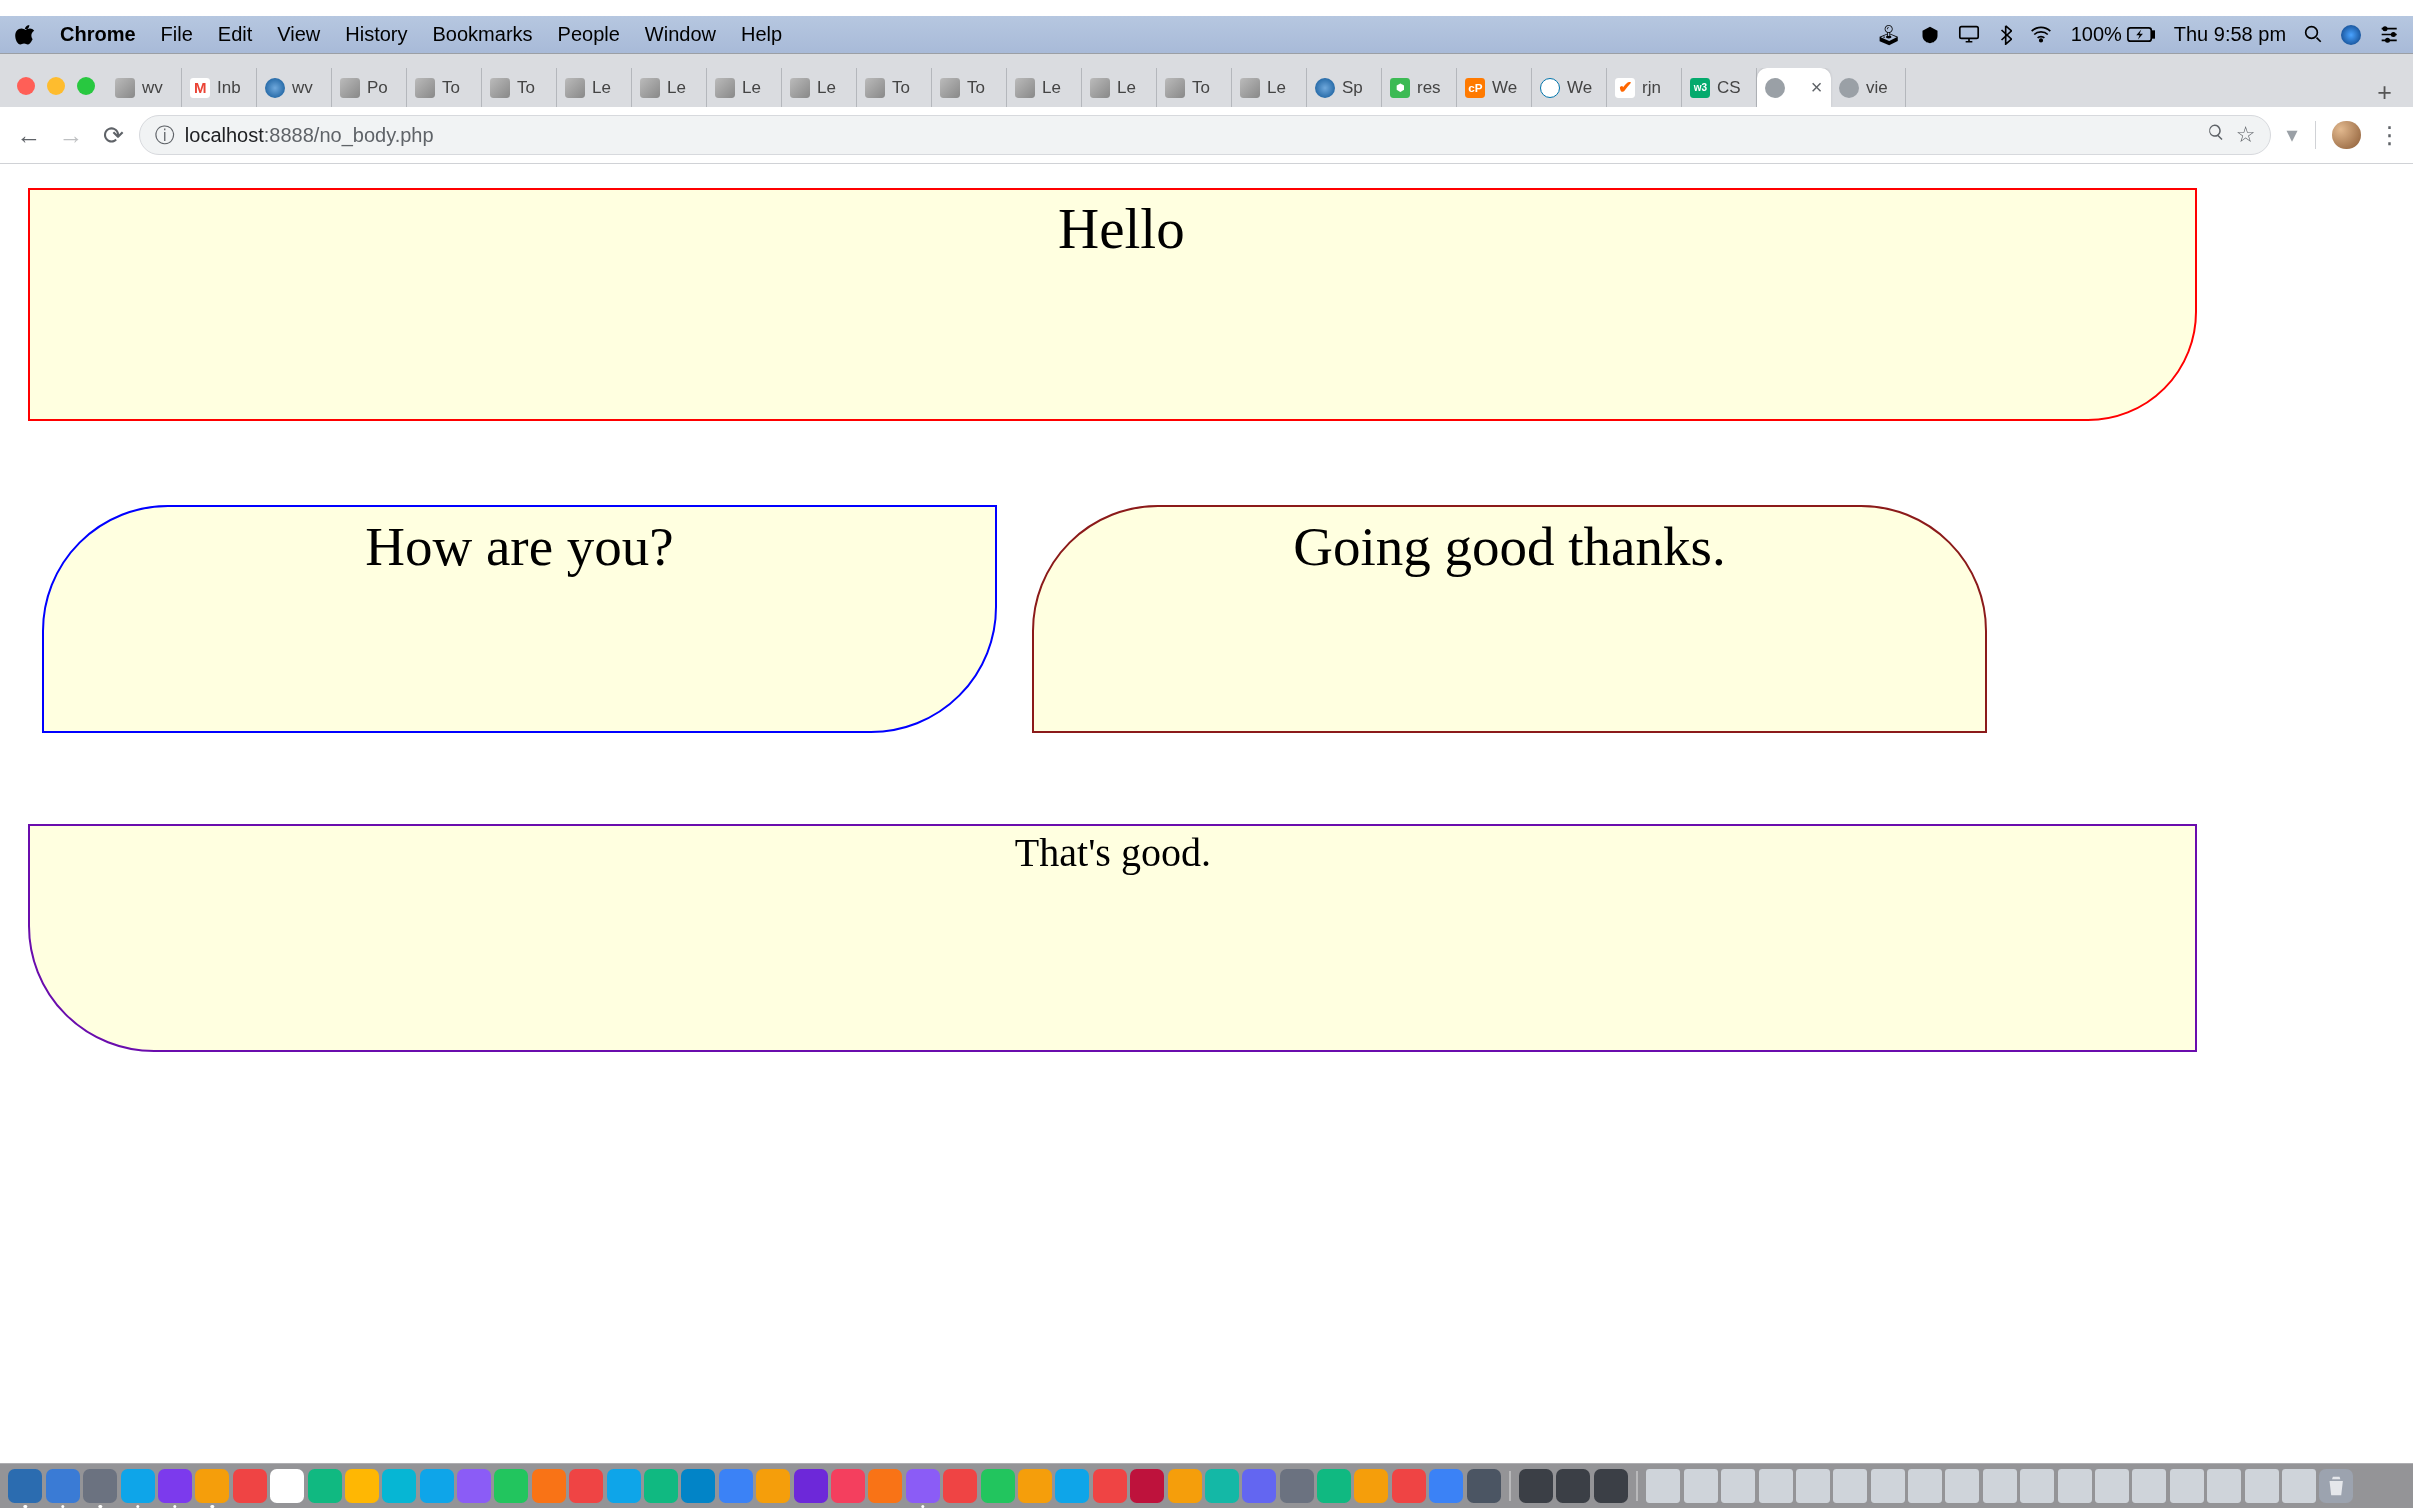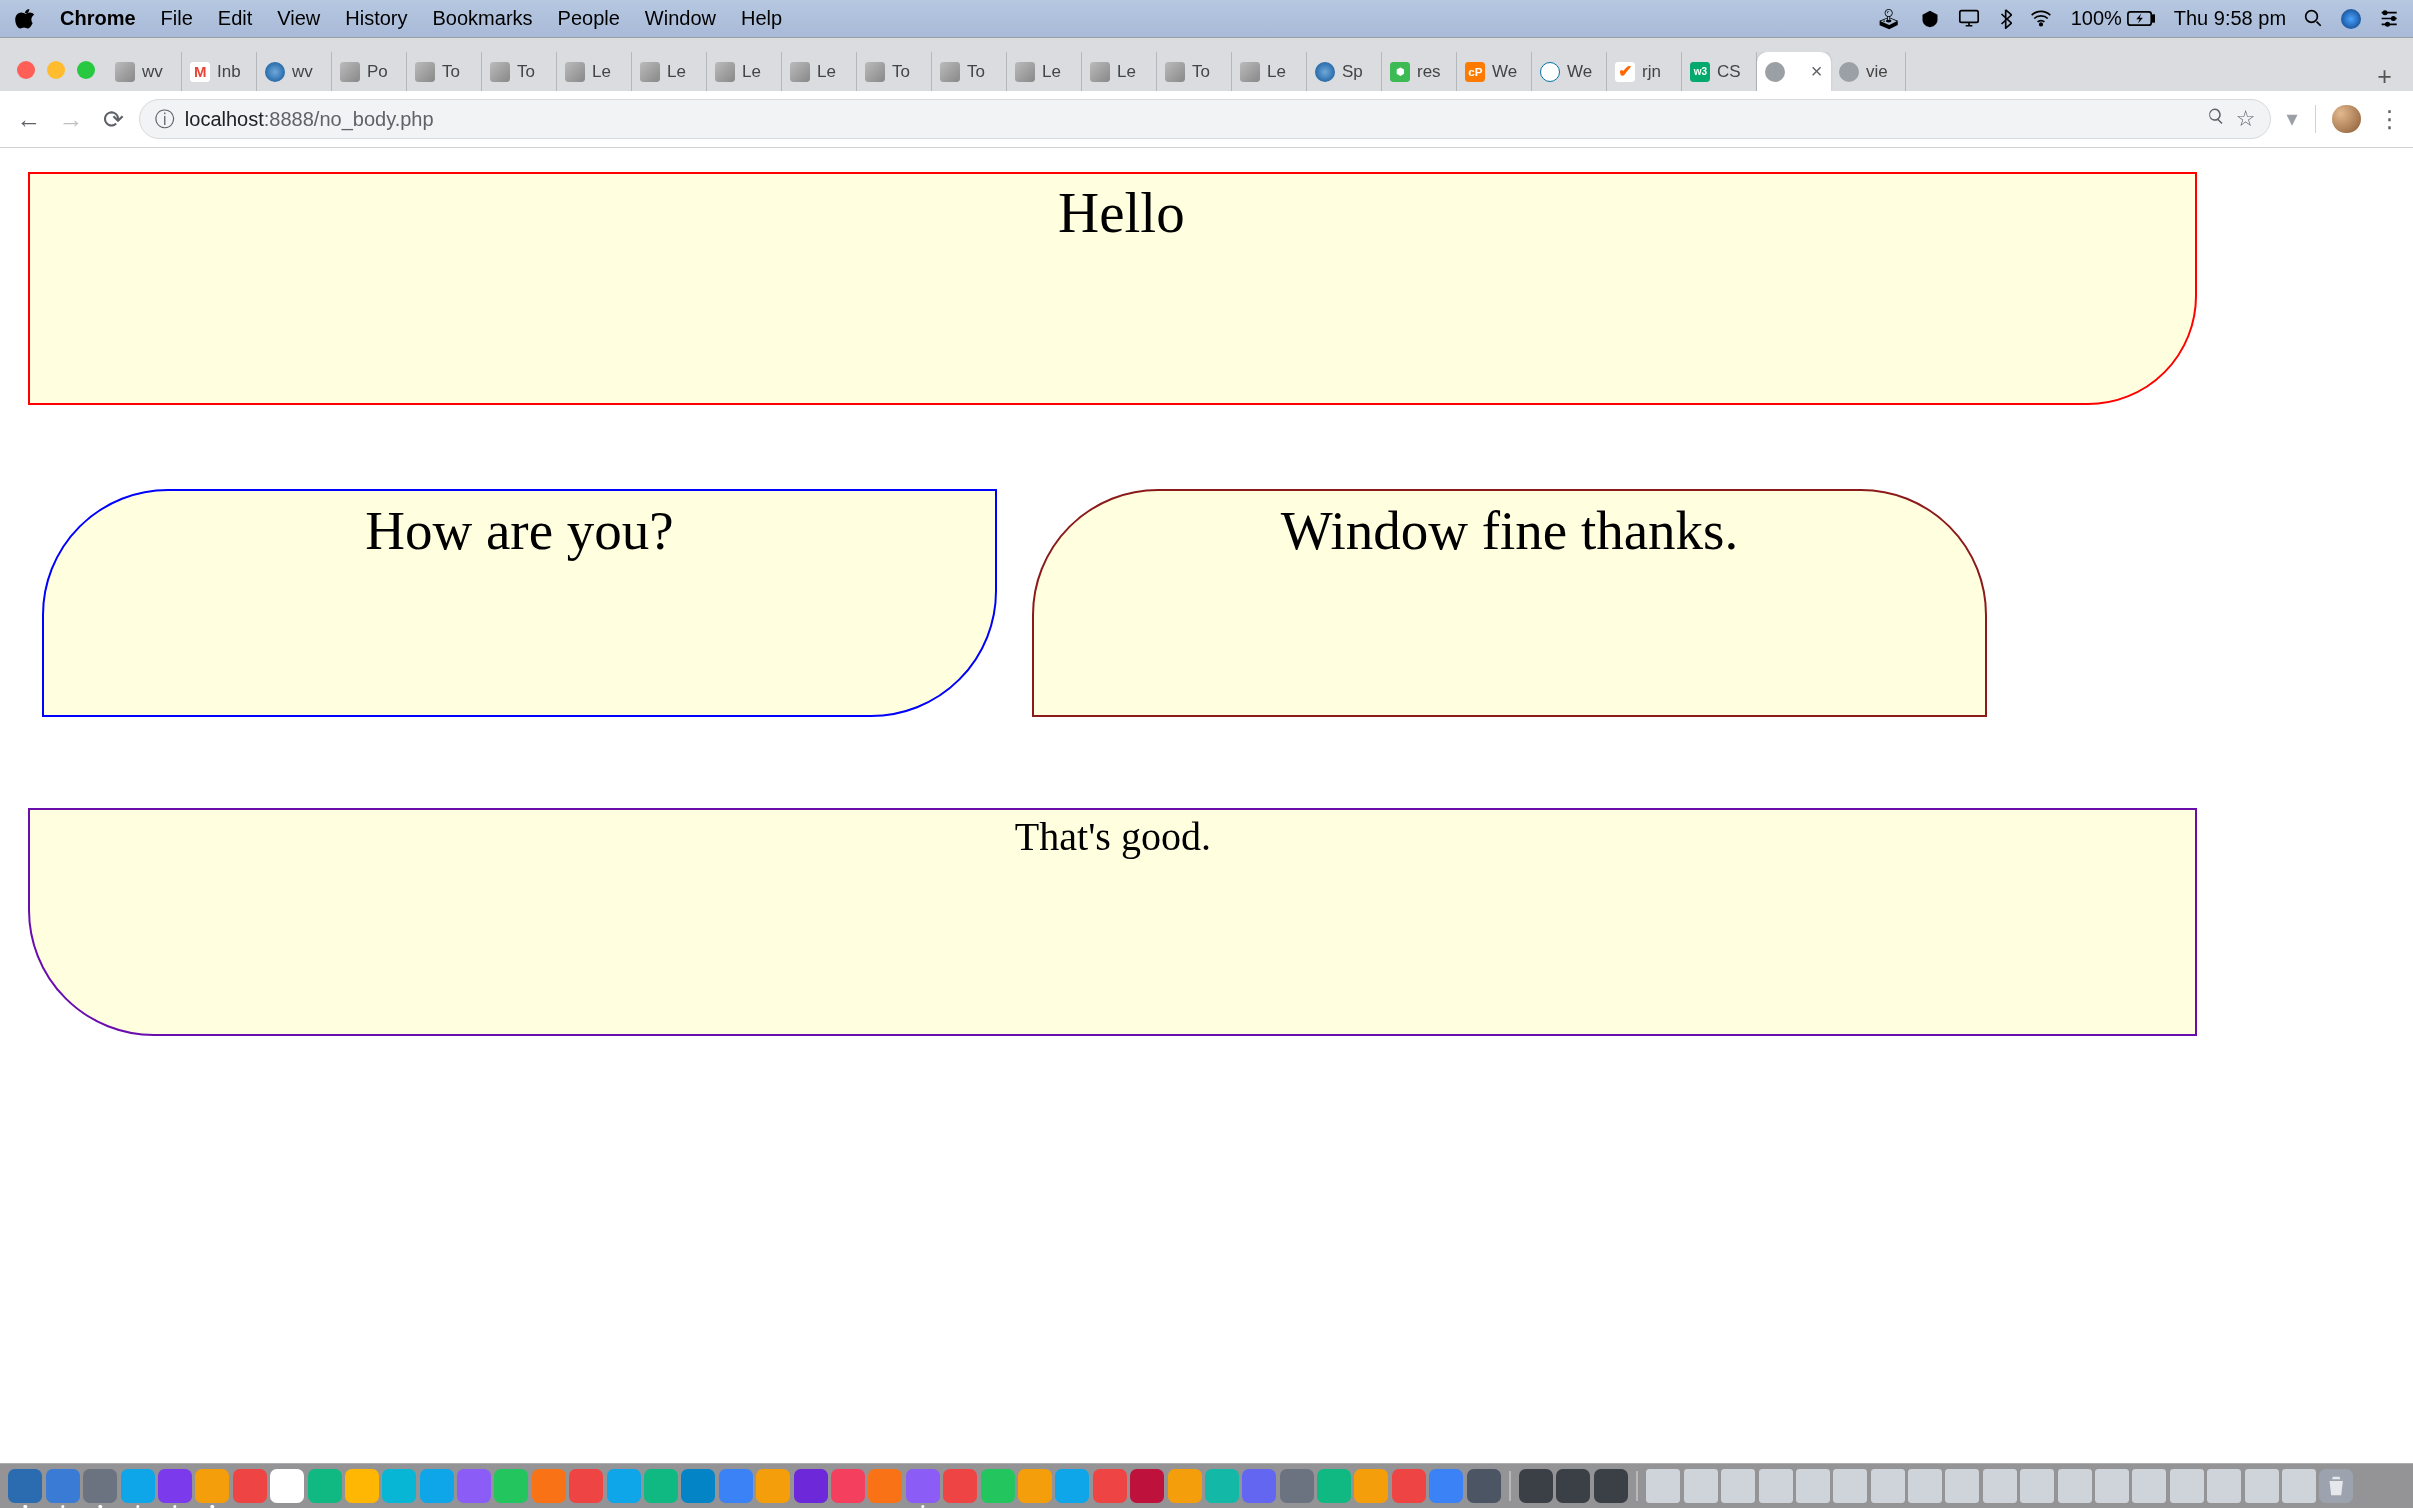--- a/index.html
+++ b/index.html
@@ -8,20 +8,21 @@
   
   .menubar {
     height: 37px;
     background: linear-gradient(#b6c7e0,#a8bad8);
     display: flex;
     align-items: center;
     padding: 0 15px;
     font-size: 20px;
     color: #000;
     justify-content: space-between;
+    margin-top: 16px;
   }
   .menubar-left { display:flex; align-items:center; gap: 25px;}
   .menubar-left .app { font-weight: 700;}
   .menubar-right { display:flex; align-items:center; gap: 18.4px;}
   .menubar-right span { display:inline-flex; align-items:center;}
   .apple-logo svg { width:20px; height:20px; fill:#000;}
   .ic { display:inline-flex;align-items:center;justify-content:center;}
 
   
   .chrome {
@@ -383,21 +384,21 @@
 
   <div class="page">
     <div class="bubble b1">
       <span>Hello</span>
     </div>
     <div class="row2">
       <div class="blue-bubble">
         <span>How are you?</span>
       </div>
       <div class="maroon-bubble">
-        <span>Window fine thanks.</span>
+        <span>Going good thanks.</span>
       </div>
     </div>
     <div class="purple-bubble">
       <span>That's good.</span>
     </div>
   </div>
 </div>
 
 <div class="dock-wrap">
   <div class="dock" id="dock-mount">

